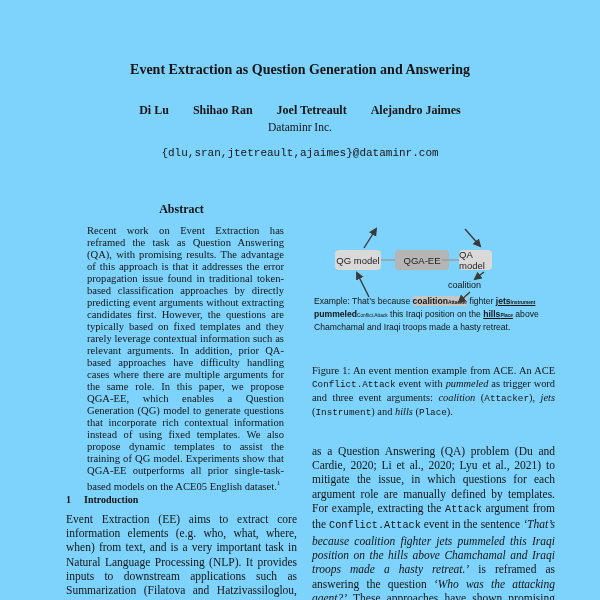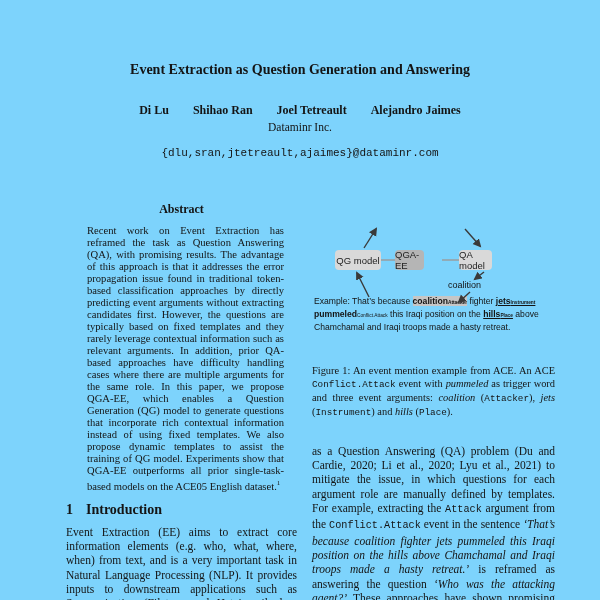--- a/index.html
+++ b/index.html
@@ -19,33 +19,33 @@
   .email{margin-top:14px;text-align:center;font-family:"Liberation Mono",monospace;font-size:11px;}
   
   .cols{position:absolute;top:196px;left:66px;width:489px;display:flex;gap:15px;}
   .col-l{width:231px;flex:none;}
   .col-r{width:243px;flex:none;position:relative;}
   
   .abs-head{margin:6px 0 8px;text-align:center;font-size:12px;font-weight:bold;}
   .abs-body{padding:0 13px 0 21px;font-size:10.6px;line-height:12px;text-align:justify;}
   .abs-body sup{font-size:7px;}
   
-  .sec-head{margin-top:9px;font-size:14px;font-weight:bold;}
+  .sec-head{margin-top:1px;font-size:10px;font-weight:bold;}
   .sec-head .num{margin-right:13px;}
   .body-text{margin-top:7px;font-size:11.5px;line-height:14.35px;text-align:justify;}
   .mono{font-family:"Liberation Mono",monospace;font-size:10.2px;}
   .it{font-style:italic;}
   
   .fig{position:relative;height:149px;margin-top:4px;font-family:"Liberation Sans",sans-serif;}
   .fig-q{position:absolute;top:2px;left:0;right:0;text-align:center;font-size:8.6px;line-height:11px;}
   .uarg{font-weight:bold;text-decoration:underline;}
   .box{position:absolute;top:50px;height:20px;border-radius:4px;background:var(--box-light);
        font-size:9.5px;display:flex;align-items:center;justify-content:center;color:#222;}
   .box-qg{left:23px;width:46px;}
-  .box-core{left:83px;width:29px;background:var(--box-dark);}
+  .box-core{left:83px;width:54px;background:var(--box-dark);}
   .box-qa{left:147px;width:33px;}
   .fig-ans{position:absolute;top:80px;left:136px;font-size:9px;}
   .fig-ex{position:absolute;top:96px;left:2px;width:238px;font-size:8.6px;line-height:10.8px;text-align:left;}
   .hl{background:var(--highlight);font-weight:bold;}
   .trig{font-weight:bold;}
   .role{font-size:4.8px;}
   .fig-arrows{position:absolute;top:0;left:0;pointer-events:none;}
   
   .caption{margin-top:16px;font-size:10.4px;line-height:12.9px;text-align:justify;}
   .cap-mono{font-family:"Liberation Mono",monospace;font-size:9.3px;}

